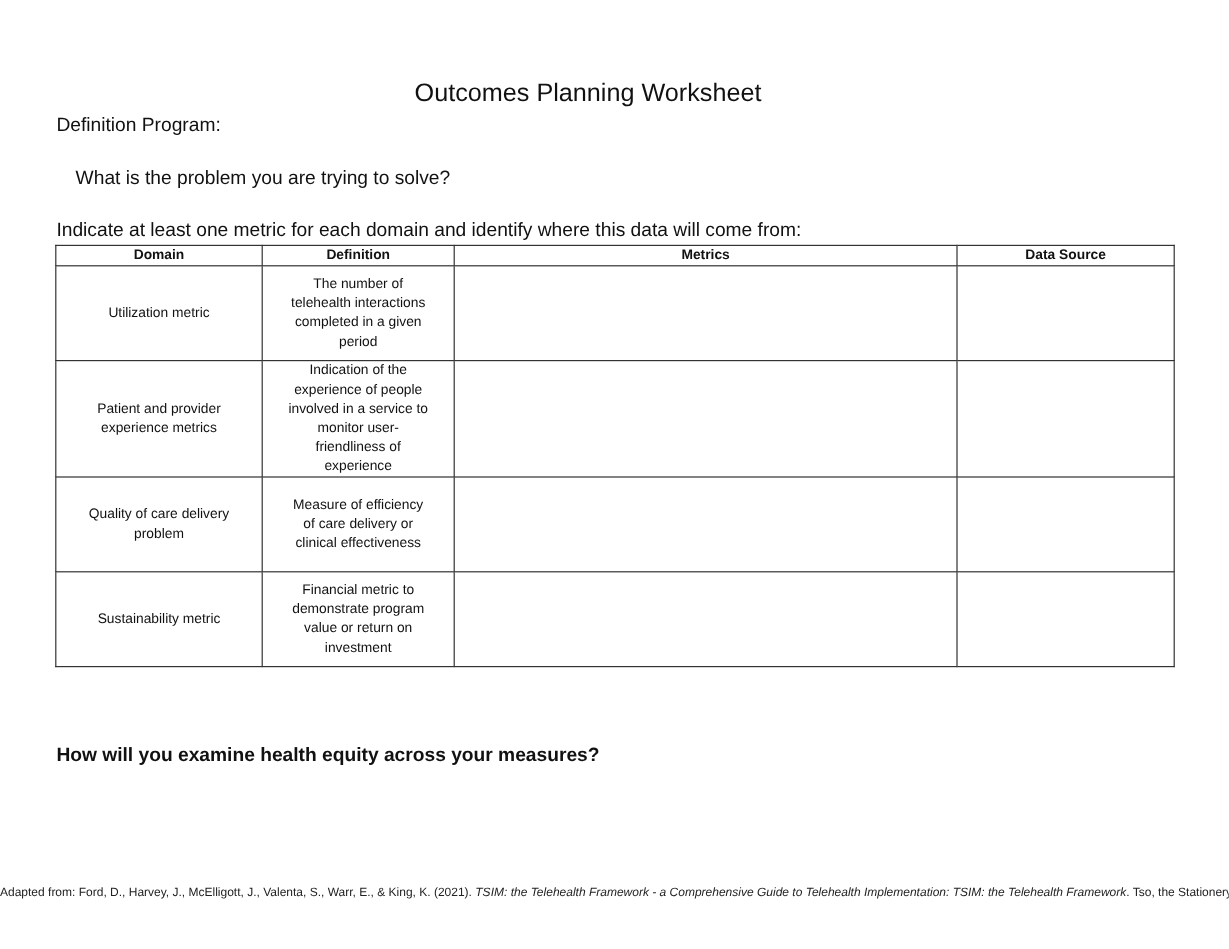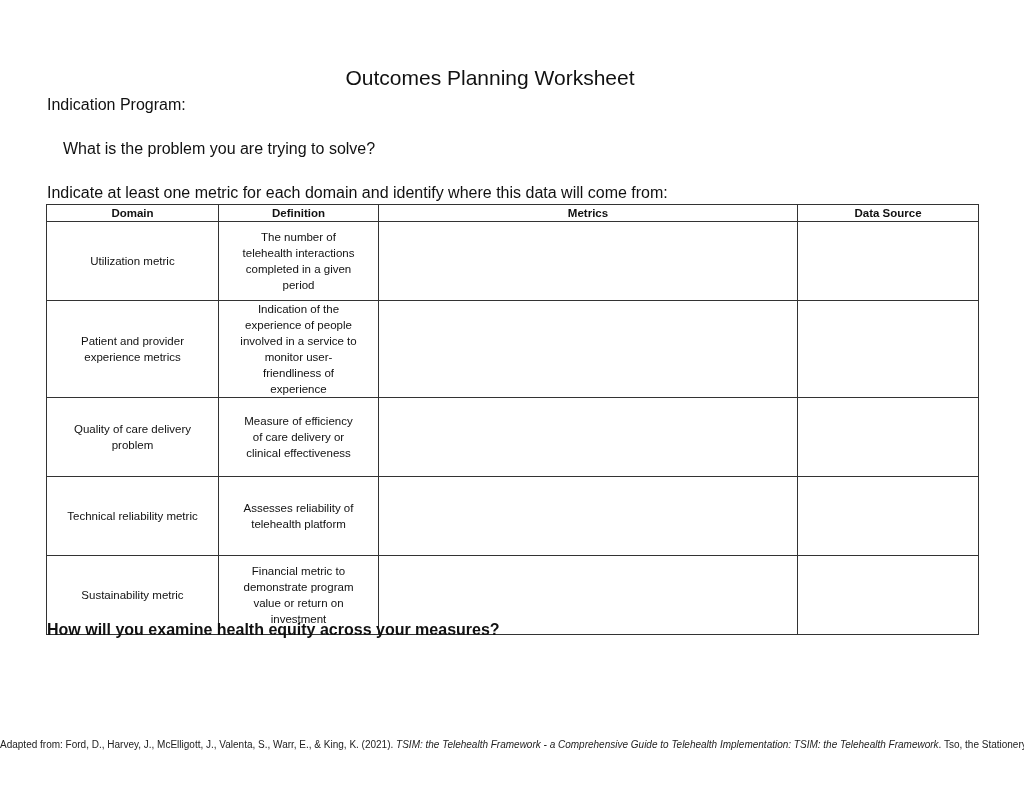--- a/index.html
+++ b/index.html
@@ -14,21 +14,21 @@
     table.grid th, table.grid td { border: 1.5px solid #333; text-align: center; vertical-align: middle; font-size: 11.5px; line-height: 16px; padding: 0 19px; color: #111; }
     table.grid th { height: 15px; font-weight: bold; font-size: 11.5px; }
     table.grid td { height: 78px; }
     .cite { position: absolute; top: 739px; left: 0; width: 1016px; text-align: center; font-size: 10px; color: #222; white-space: nowrap; }
     .cite i { font-style: italic; }
   </style>
 </head>
 <body>
 
 <div class="title">Outcomes Planning Worksheet</div>
-<div class="label" id="program-label">Indication Program:</div>
+<div class="label" id="program-label">Definition Program:</div>
 <div class="label" id="problem-label">What is the problem you are trying to solve?</div>
 <div class="label" id="instruction-label">Indicate at least one metric for each domain and identify where this data will come from:</div>
 
 <table class="grid">
   <colgroup>
     <col style="width:172px">
     <col style="width:160px">
     <col style="width:419px">
     <col style="width:181px">
   </colgroup>
@@ -53,26 +53,20 @@
       <td></td>
       <td></td>
     </tr>
     <tr>
       <td>Quality of care delivery problem</td>
       <td>Measure of efficiency of care delivery or clinical effectiveness</td>
       <td></td>
       <td></td>
     </tr>
     <tr>
-      <td>Technical reliability metric</td>
-      <td>Assesses reliability of telehealth platform</td>
-      <td></td>
-      <td></td>
-    </tr>
-    <tr>
       <td>Sustainability metric</td>
       <td>Financial metric to demonstrate program value or return on investment</td>
       <td></td>
       <td></td>
     </tr>
   </tbody>
 </table>
 
 <div class="label" id="equity-label">How will you examine health equity across your measures?</div>
 

